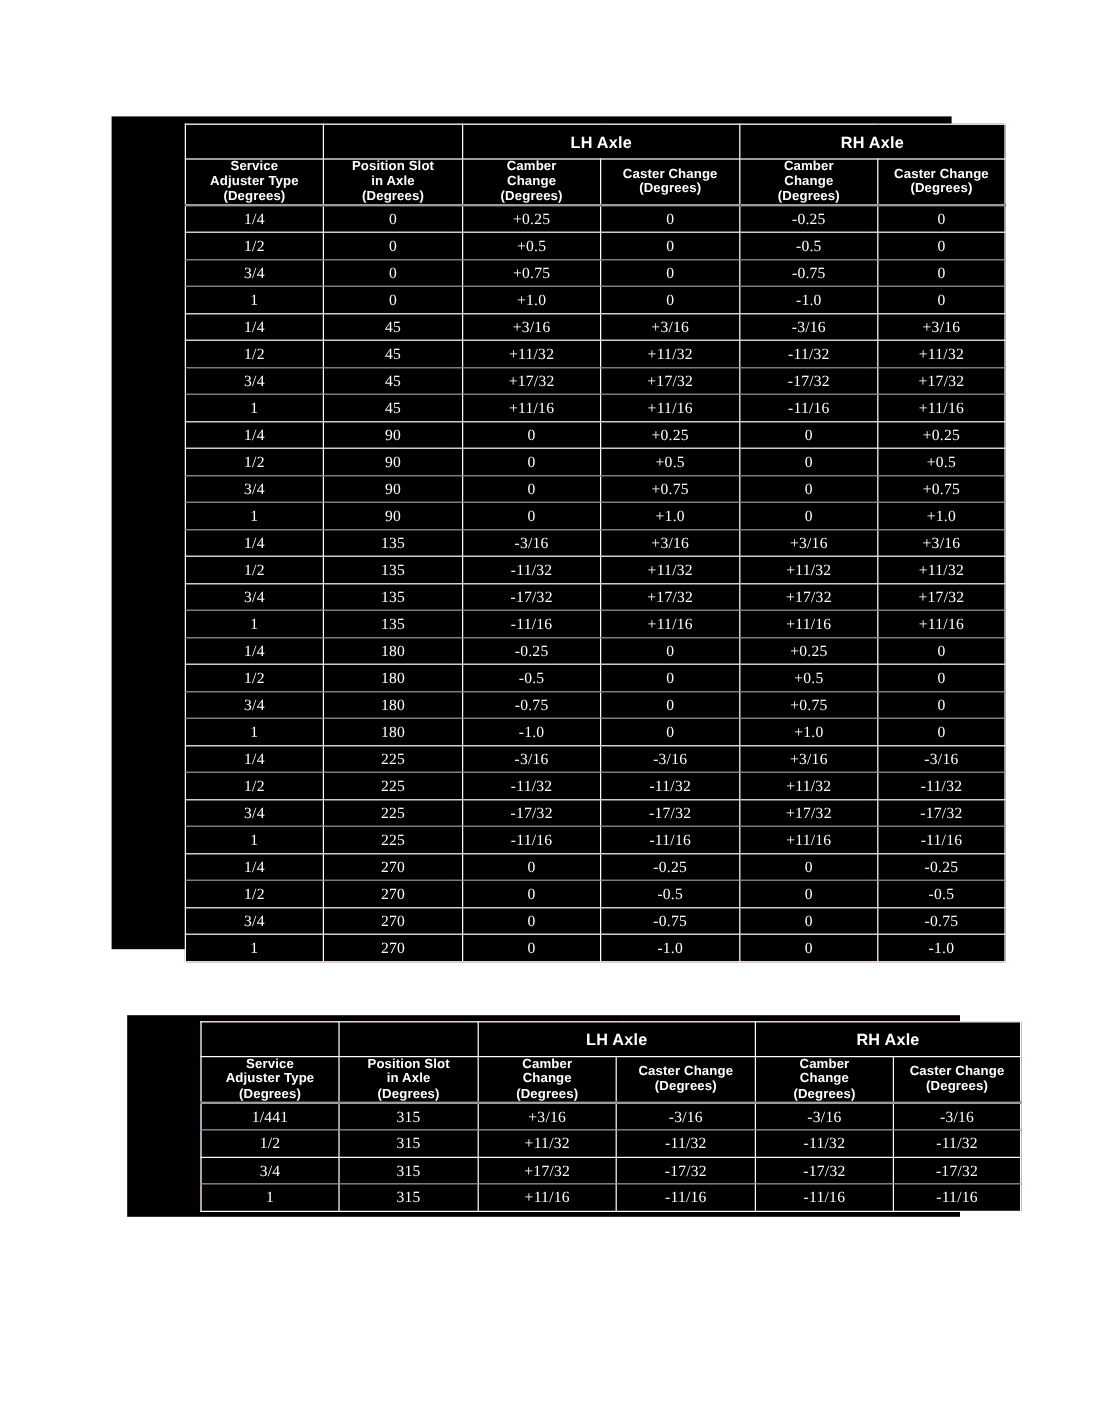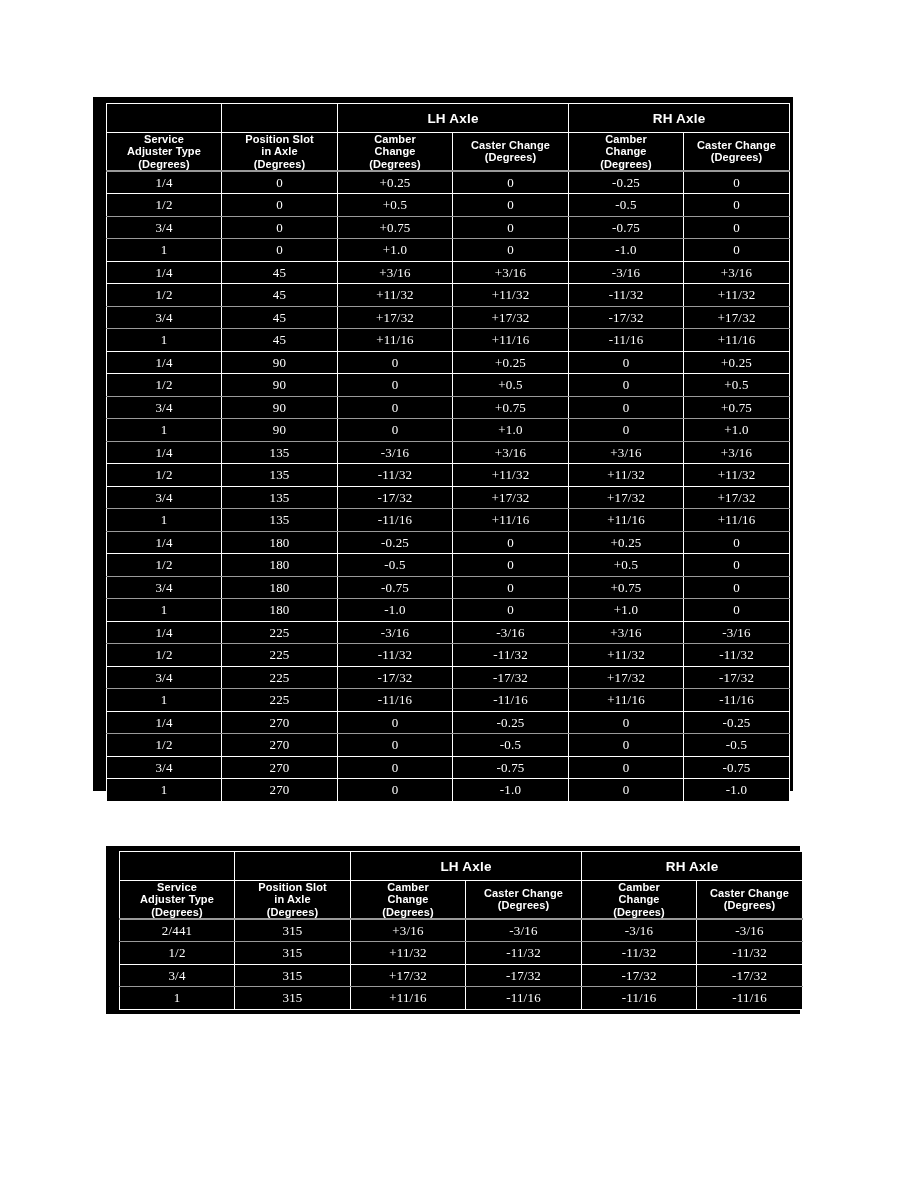--- a/index.html
+++ b/index.html
@@ -38,20 +38,21 @@
   }
 
   
   table.spec-table {
     width: 100%;
     height: 100%;
     border-collapse: collapse;
     table-layout: fixed;
     background: #701a75;
     color: #ffffff;
+    margin-left: 48px;
   }
   table.spec-table td,
   table.spec-table th {
     border: 1px solid #ffffff;
     background: #000000;
     color: #ffffff;
     text-align: center;
     vertical-align: middle;
     padding: 0;
     box-sizing: border-box;
@@ -421,21 +422,21 @@
           <span class="col-head-stack">(Degrees)</span>
         </th>
         <th class="col-head">
           <span class="col-head-stack">Caster Change</span>
           <span class="col-head-stack">(Degrees)</span>
         </th>
       </tr>
     </thead>
     <tbody id="table-2-body">
         <tr class="sep-gray">
-          <td>2/441</td>
+          <td>1/441</td>
           <td>315</td>
           <td>+3/16</td>
           <td>-3/16</td>
           <td>-3/16</td>
           <td>-3/16</td>
         </tr>
         <tr>
           <td>1/2</td>
           <td>315</td>
           <td>+11/32</td>

